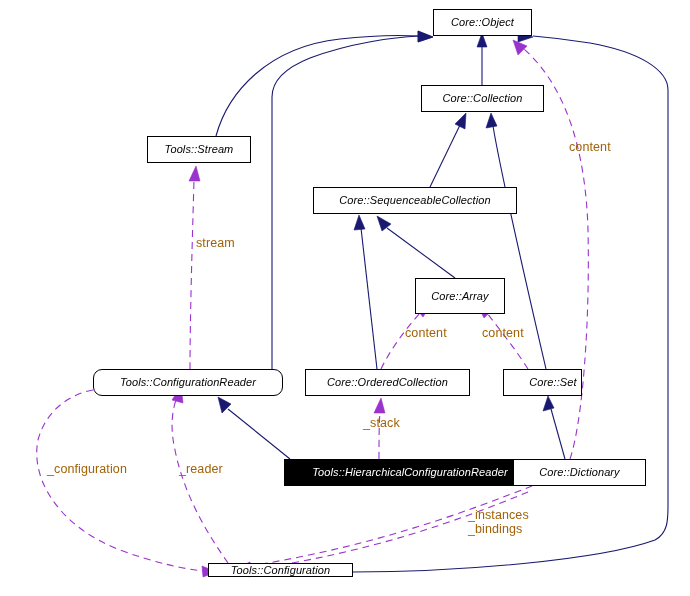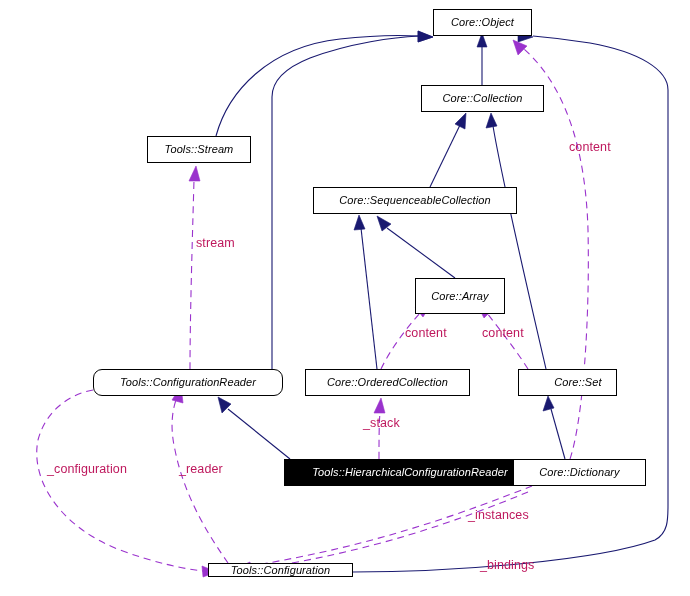--- a/index.html
+++ b/index.html
@@ -62,21 +62,21 @@
     font-style: italic;
   }
   .node-box.current {
     background: #000000;
     color: #ffffff;
     border: 1px solid #000000;
   }
   .edge-label {
     position: absolute;
     font-size: 12.5px;
-    color: #be185d;
+    color: #a16207;
     white-space: nowrap;
     line-height: 1.05;
     letter-spacing: 0.1px;
   }
 </style>
 </head>
 <body>
 
 <div id="diagram-root">
 
@@ -199,21 +199,21 @@
   </div>
 
   <div class="node-box" style="left:93px; top:369px; width:190px; height:27px;border-radius:9px;">
     <span>Tools::ConfigurationReader</span>
   </div>
 
   <div class="node-box" style="left:305px; top:369px; width:165px; height:27px;">
     <span>Core::OrderedCollection</span>
   </div>
 
-  <div class="node-box" style="left:518px; top:369px; width:99px; height:27px;padding-left:21px;">
+  <div class="node-box" style="left:503px; top:369px; width:79px; height:27px;padding-left:21px;">
     <span>Core::Set</span>
   </div>
 
   <div class="node-box current" style="left:240px; top:459px; width:252px; height:27px;margin-left:44px;">
     <span>Tools::HierarchicalConfigurationReader</span>
   </div>
 
   <div class="node-box" style="left:513px; top:459px; width:133px; height:27px;">
     <span>Core::Dictionary</span>
   </div>
@@ -231,15 +231,15 @@
   <div class="edge-label" style="left:482px; top:327px;">content</div>
 
   <div class="edge-label" style="left:363px; top:417px;">_stack</div>
 
   <div class="edge-label" style="left:47px; top:463px;">_configuration</div>
 
   <div class="edge-label" style="left:179px; top:463px;">_reader</div>
 
   <div class="edge-label" style="left:468px; top:509px;">_instances</div>
 
-  <div class="edge-label" style="left:480px; top:523px;margin-top:36px;">_bindings</div>
+  <div class="edge-label" style="left:468px; top:523px;">_bindings</div>
 
 </div>
 
 </body></html>

